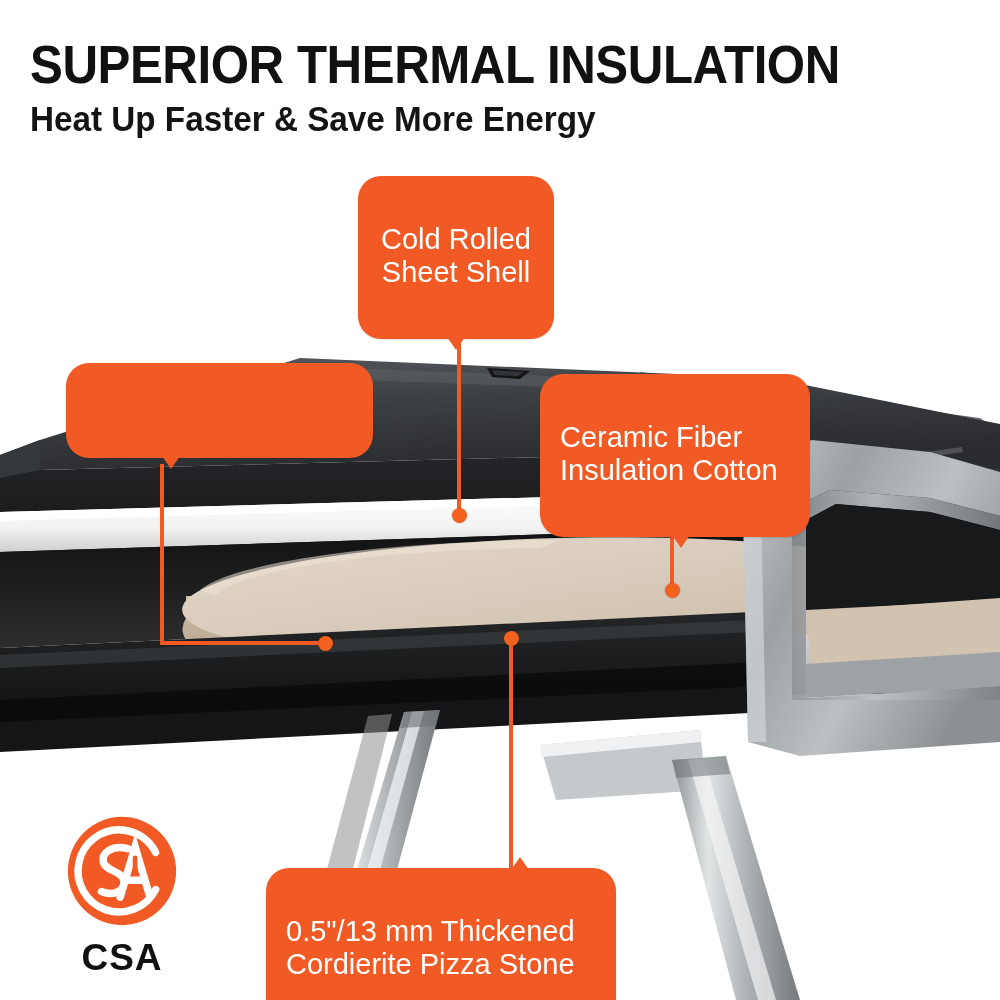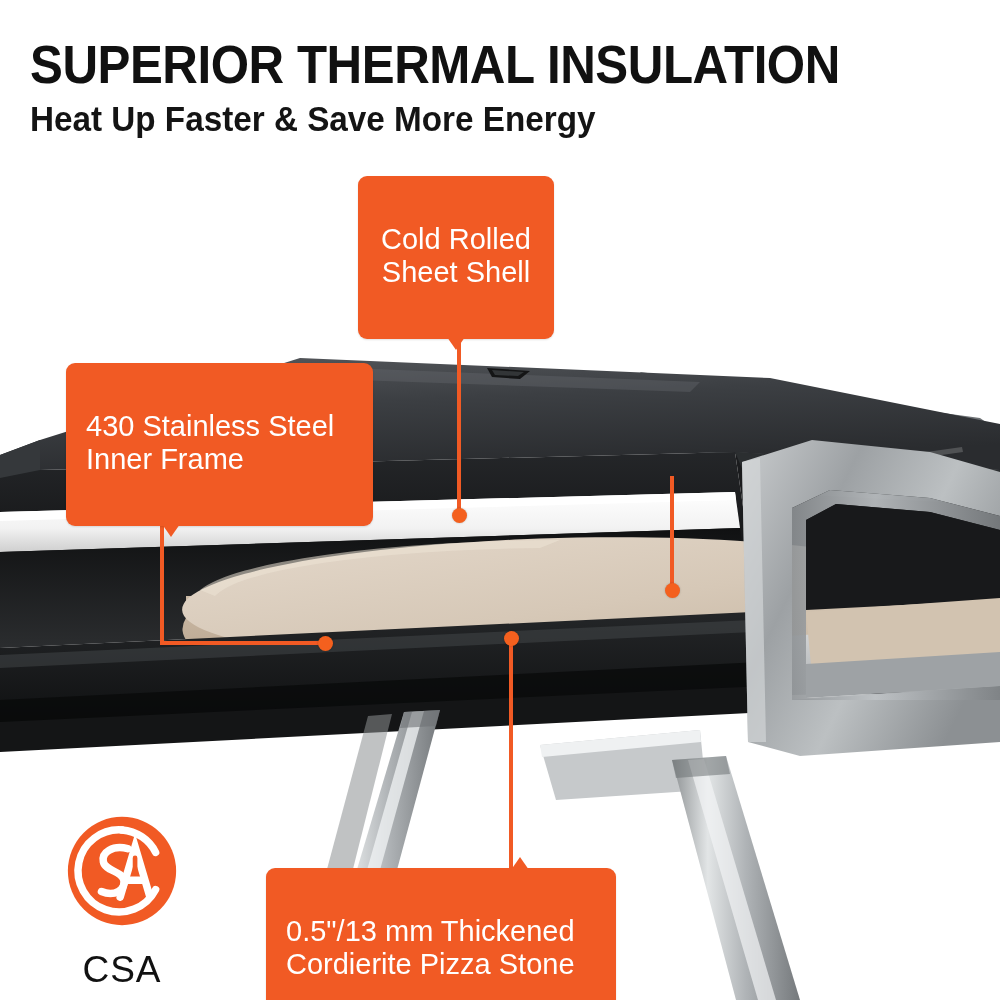--- a/index.html
+++ b/index.html
@@ -27,21 +27,21 @@
     white-space:nowrap;
   }
 
   
   .art { position:absolute; left:0; top:0; width:1000px; height:1000px; }
 
   
   .callout {
     position:absolute;
     background:#F15A24;
-    border-radius:9px;
+    border-radius:23px;
     color:#ffffff;
     padding:13px 20px 15px 20px;
     font-size:29px;
     line-height:1.16;
     white-space:pre-line;
     box-shadow:0 1px 2px rgba(0,0,0,0.12);
   }
   .callout.center { text-align:center; }
   .callout .tail {
     position:absolute; width:0; height:0;
@@ -63,21 +63,21 @@
   .leader { position:absolute; background:#F15A24; }
   .dot {
     position:absolute; width:15px; height:15px; border-radius:50%;
     background:#F4601E; box-shadow:0 0 2px rgba(0,0,0,.25);
   }
 
   
   .csa-wrap { position:absolute; left:52px; top:815px; width:140px; text-align:center; }
   .csa-mark { width:112px; height:112px; margin:0 auto; display:block; }
   .csa-text {
-    margin-top:22px; font-size:37px; font-weight:normal;
+    margin-top:10px; font-size:37px; font-weight:bold;
     color:#111111; letter-spacing:1px;
   }
 </style>
 </head>
 <body>
 
 <div id="stage">
 
   <div class="headline">SUPERIOR THERMAL INSULATION</div>
   <div class="subhead">Heat Up Faster &amp; Save More Energy</div>
@@ -224,25 +224,28 @@
   <div class="leader" style="left:509px; top:638px; width:4px; height:232px;"></div>
   <div class="dot" style="left:504px; top:631px;"></div>
 
   <div class="callout center" style="left:358px; top:176px; width:196px;">
     <span>Cold Rolled
 Sheet Shell</span>
     <span class="tail tail-down"></span>
   </div>
 
   <div class="callout" style="left:66px; top:363px; width:307px;">
-    <span>430 Stainless Steel
-Inner Frame</span>
     <span class="tail tail-down" style="left:96px; margin-left:0;"></span>
   </div>
 
+  <div class="callout" style="left:540px; top:374px; width:270px;">
+    <span>Ceramic Fiber
+Insulation Cotton</span>
+    <span class="tail tail-down" style="left:132px; margin-left:0;"></span>
+  </div>
 
   <div class="callout" style="left:266px; top:868px; width:350px;">
     <span>0.5"/13 mm  Thickened
 Cordierite Pizza Stone</span>
     <span class="tail tail-up" style="left:245px; margin-left:0;"></span>
   </div>
 
   <div class="csa-wrap">
     <svg class="csa-mark" viewBox="0 0 120 120">
       <circle cx="60" cy="60" r="58" fill="#F15A24"></circle>

